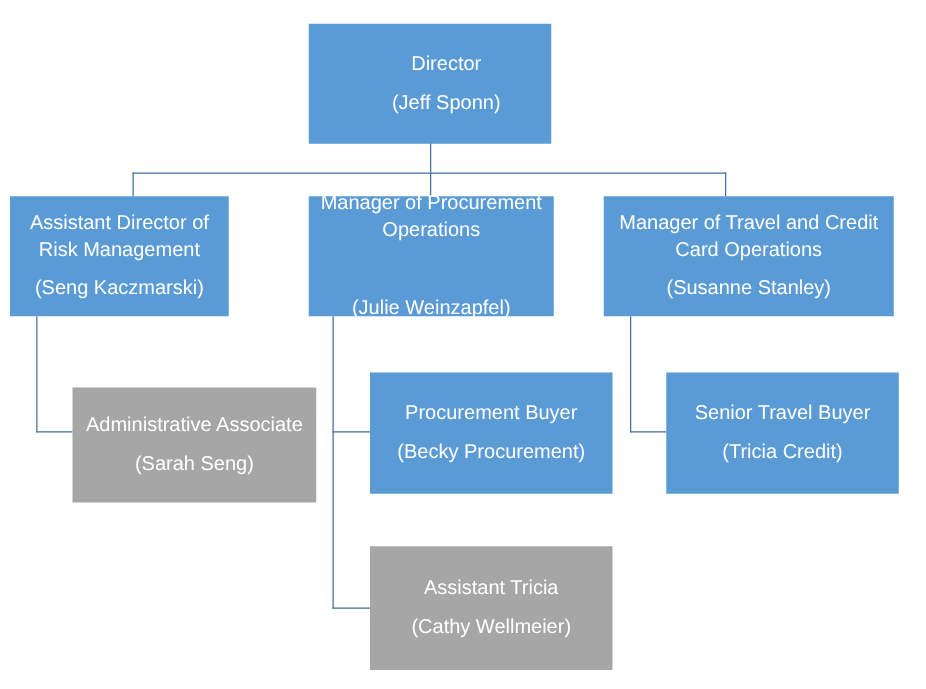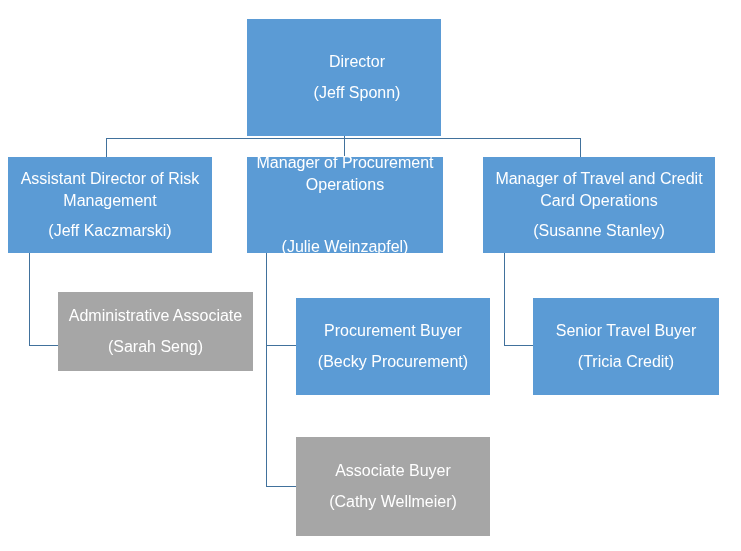--- a/index.html
+++ b/index.html
@@ -50,53 +50,53 @@
   <div class="line" style="left:29px; top:253px; width:1px; height:93px;"></div>
   <div class="line" style="left:29px; top:345px; width:29px; height:1px;"></div>
 
   <div class="line" style="left:266px; top:253px; width:1px; height:234px;"></div>
   <div class="line" style="left:266px; top:345px; width:30px; height:1px;"></div>
   <div class="line" style="left:266px; top:486px; width:30px; height:1px;"></div>
 
   <div class="line" style="left:504px; top:253px; width:1px; height:93px;"></div>
   <div class="line" style="left:504px; top:345px; width:29px; height:1px;"></div>
 
-  <div class="node blue" style="left:247px; top:19px; width:194px; height:117px;padding-left:32px;">
+  <div class="node blue" style="left:247px; top:19px; width:194px; height:96px;padding-left:32px;">
     <div class="title">Director</div>
     <div class="person">(Jeff Sponn)</div>
   </div>
 
-  <div class="node blue" style="left:8px; top:157px; width:204px; height:96px;">
+  <div class="node blue" style="left:8px; top:157px; width:175px; height:96px;">
     <div class="title">Assistant Director of Risk Management</div>
-    <div class="person">(Jeff Kaczmarski)</div>
+    <div class="person">(Seng Kaczmarski)</div>
   </div>
 
   <div class="node blue" style="left:247px; top:157px; width:196px; height:96px;gap:32px;">
     <div class="title">Manager of Procurement Operations</div>
     <div class="person">(Julie Weinzapfel)</div>
   </div>
 
   <div class="node blue" style="left:483px; top:157px; width:232px; height:96px;">
     <div class="title">Manager of Travel and Credit Card Operations</div>
     <div class="person">(Susanne Stanley)</div>
   </div>
 
-  <div class="node gray" style="left:58px; top:292px; width:195px; height:79px;">
+  <div class="node gray" style="left:58px; top:310px; width:195px; height:92px;">
     <div class="title">Administrative Associate</div>
     <div class="person">(Sarah Seng)</div>
   </div>
 
   <div class="node blue" style="left:296px; top:298px; width:194px; height:97px;">
     <div class="title">Procurement Buyer</div>
     <div class="person">(Becky Procurement)</div>
   </div>
 
   <div class="node blue" style="left:533px; top:298px; width:186px; height:97px;">
     <div class="title">Senior Travel Buyer</div>
     <div class="person">(Tricia Credit)</div>
   </div>
 
   <div class="node gray" style="left:296px; top:437px; width:194px; height:99px;">
-    <div class="title">Associate Buyer</div>
+    <div class="title">Assistant Tricia</div>
     <div class="person">(Cathy Wellmeier)</div>
   </div>
 
 </div>
 
 </body></html>

